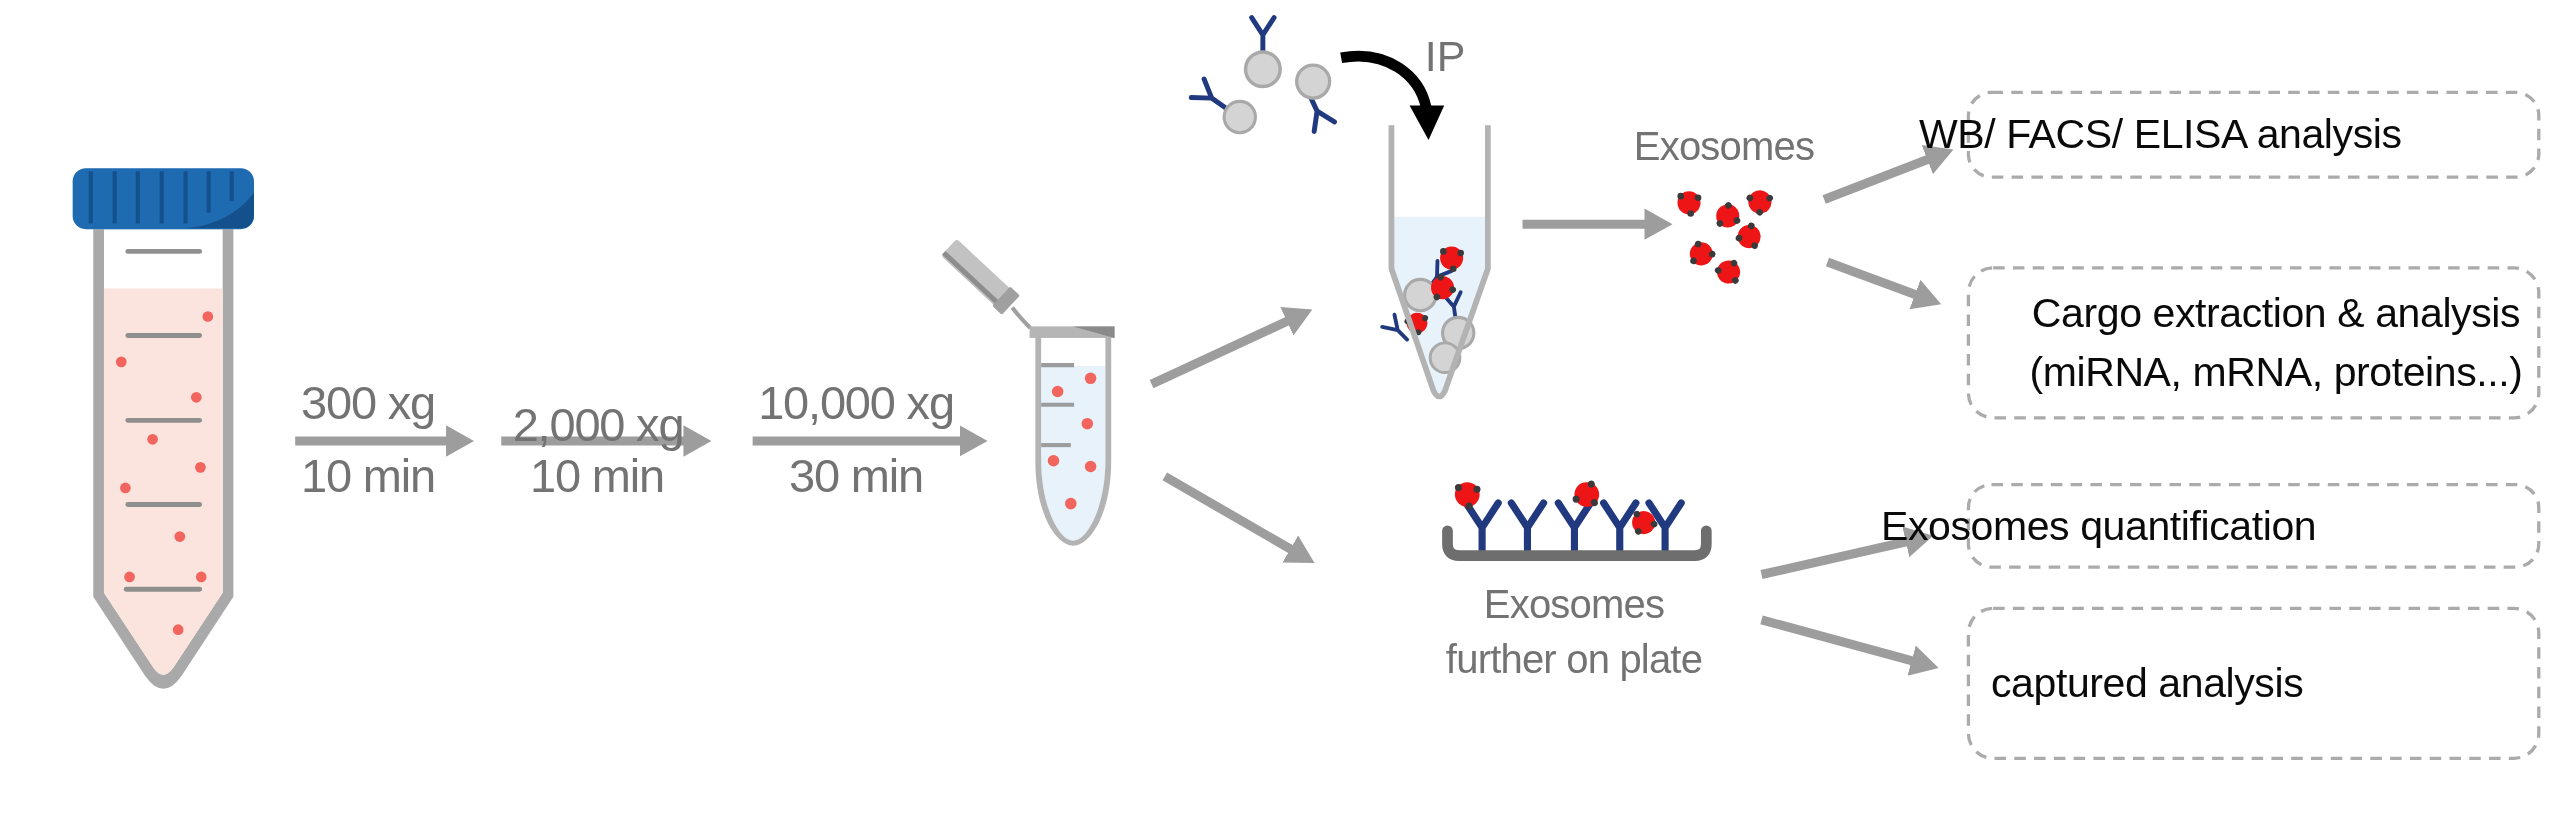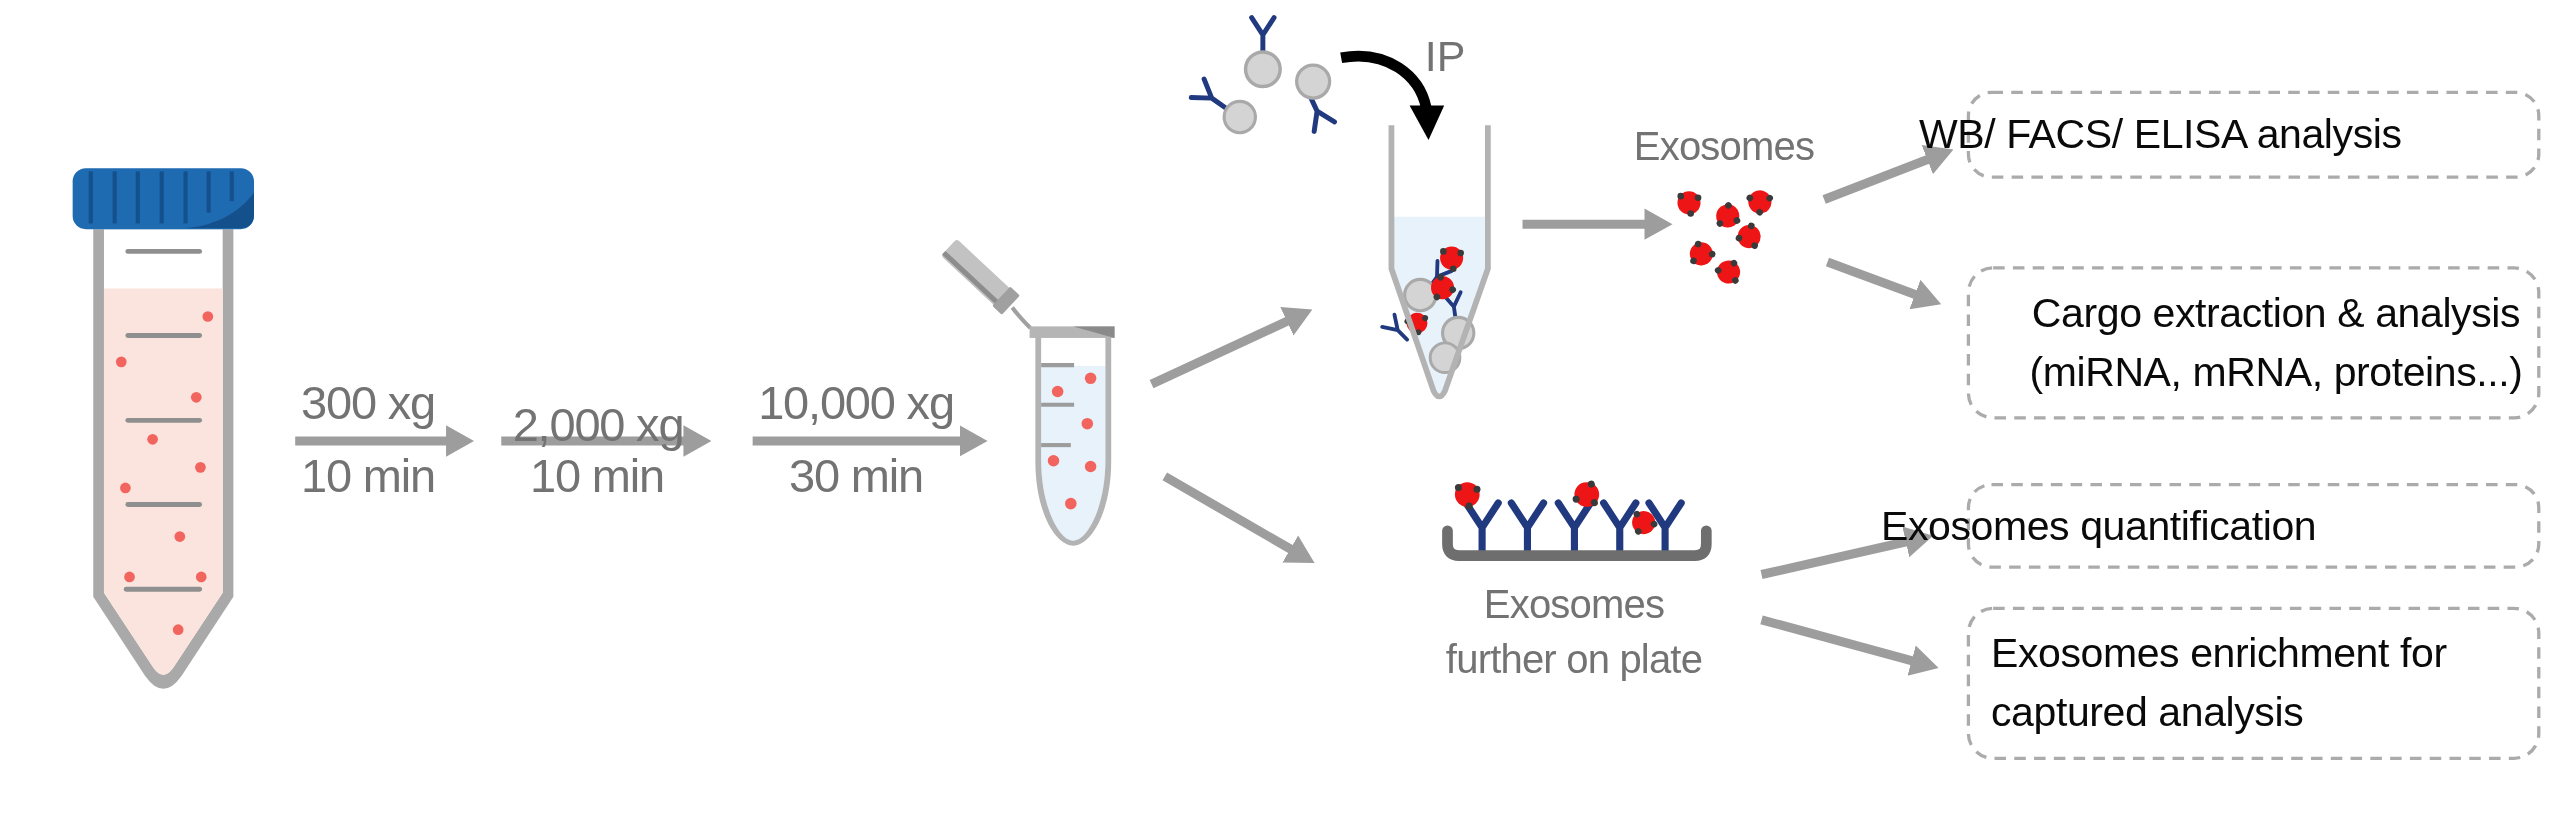--- a/index.html
+++ b/index.html
@@ -235,18 +235,17 @@
   <div class="obox" style="left:1968px; top:268px; width:570px; height:150px;align-items:center;">
     <span>Cargo extraction &amp; analysis</span>
     <span>(miRNA, mRNA, proteins...)</span>
   </div>
 
   <div class="obox" style="left:1858px; top:485px; width:570px; height:82px;">
     <span>Exosomes quantification</span>
   </div>
 
   <div class="obox" style="left:1968px; top:608px; width:570px; height:150px;">
-    <span>Exosomes enrichment for</span>
     <span>captured analysis</span>
   </div>
 
 </div>
 
 
 </body></html>

